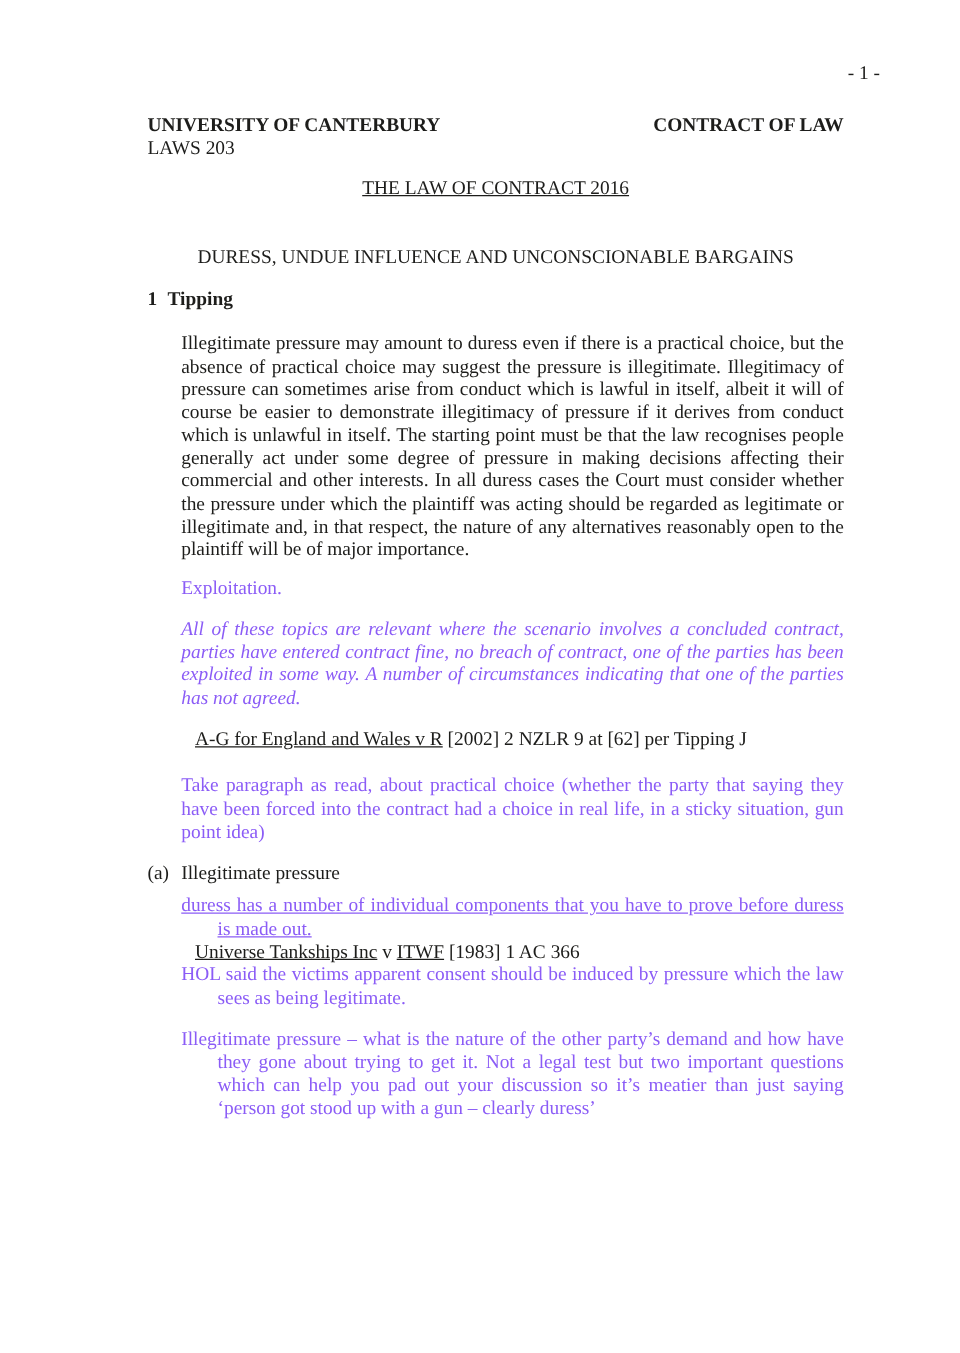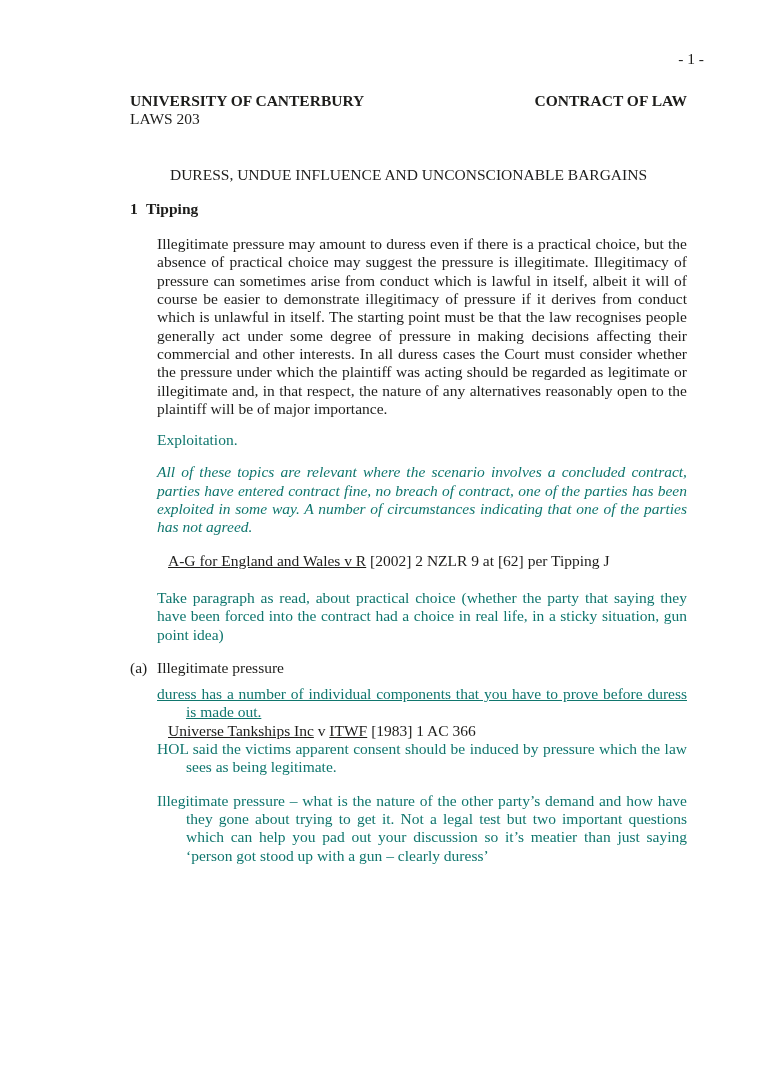--- a/index.html
+++ b/index.html
@@ -14,21 +14,21 @@
     color: #1d1d1b;
     overflow: hidden;
   }
   .page-number {
     position: absolute;
     top: 50px;
     right: 64px;
   }
   .content {
     position: absolute;
-    left: 130px;
+    left: 118px;
     top: 0;
     width: 557px;
   }
   .header-block { margin-top: 92px; }
   .header-row {
     display: flex;
     justify-content: space-between;
     font-weight: bold;
   }
   .doc-title {
@@ -40,21 +40,21 @@
     margin-top: 37px;
     text-align: center;
     font-weight: normal;
   }
   .section-heading { margin-top: 16px; font-weight: bold; }
   .sec-num { display: inline-block; width: 16px; }
   .sub-heading { margin-top: 15px; }
   .sub-label { display: inline-block; width: 27px; }
   .para { margin-left: 27px; text-align: justify; }
   .case-line { margin-left: 38px; }
-  .red { color: #0f766e; }
+  .red { color: #8b5cf6; }
   .ul { text-decoration: underline; }
   .hang { padding-left: 29px; text-indent: -29px; }
   .mt17 { margin-top: 17px; }
   .mt13 { margin-top: 13px; }
   .mt14 { margin-top: 14px; font-style: italic; }
   .mt12 { margin-top: 12px; }
   .mt15 { margin-top: 15px; }
   .mt16 { margin-top: 8px; }
   .mt19 { margin-top: 19px; }
   .mt0  { margin-top: 0; }
@@ -69,20 +69,21 @@
   <div class="content">
 
     <div class="header-block">
       <div class="header-row">
         <span>UNIVERSITY OF CANTERBURY</span>
         <span>CONTRACT OF LAW</span>
       </div>
       <div>LAWS 203</div>
     </div>
 
+    <div class="doc-title">THE LAW OF CONTRACT 2016</div>
 
     <div class="topic-heading">DURESS, UNDUE INFLUENCE AND UNCONSCIONABLE BARGAINS</div>
 
     <div class="section-heading"><span class="sec-num">1</span><span>Tipping</span></div>
 
     <div class="para mt17">Illegitimate pressure may amount to duress even if there is a practical choice, but the absence of practical choice may suggest the pressure is illegitimate. Illegitimacy of pressure can sometimes arise from conduct which is lawful in itself, albeit it will of course be easier to demonstrate illegitimacy of pressure if it derives from conduct which is unlawful in itself. The starting point must be that the law recognises people generally act under some degree of pressure in making decisions affecting their commercial and other interests. In all duress cases the Court must consider whether the pressure under which the plaintiff was acting should be regarded as legitimate or illegitimate and, in that respect, the nature of any alternatives reasonably open to the plaintiff will be of major importance.</div>
 
     <div class="para red mt13">Exploitation.</div>
 
     <div class="para red mt14">All of these topics are relevant where the scenario involves a concluded contract, parties have entered contract fine, no breach of contract, one of the parties has been exploited in some way. A number of circumstances indicating that one of the parties has not agreed.</div>

